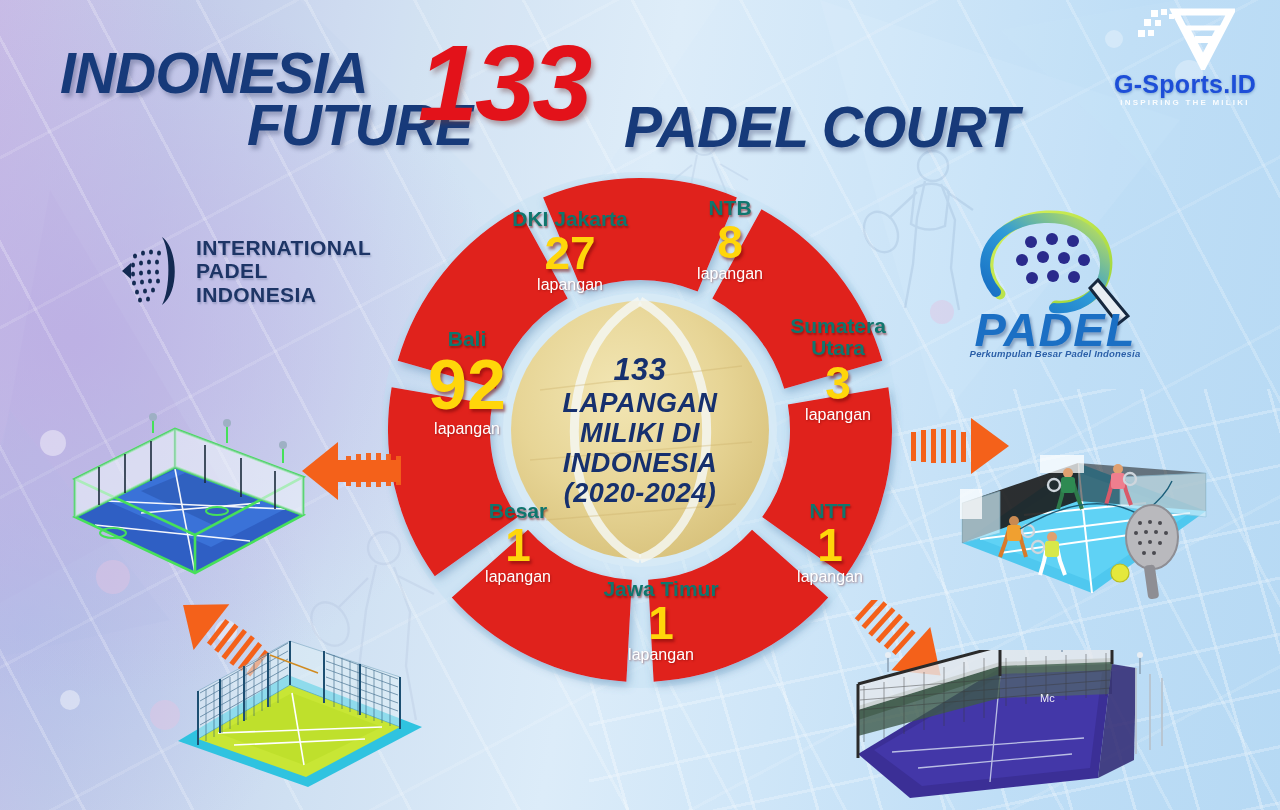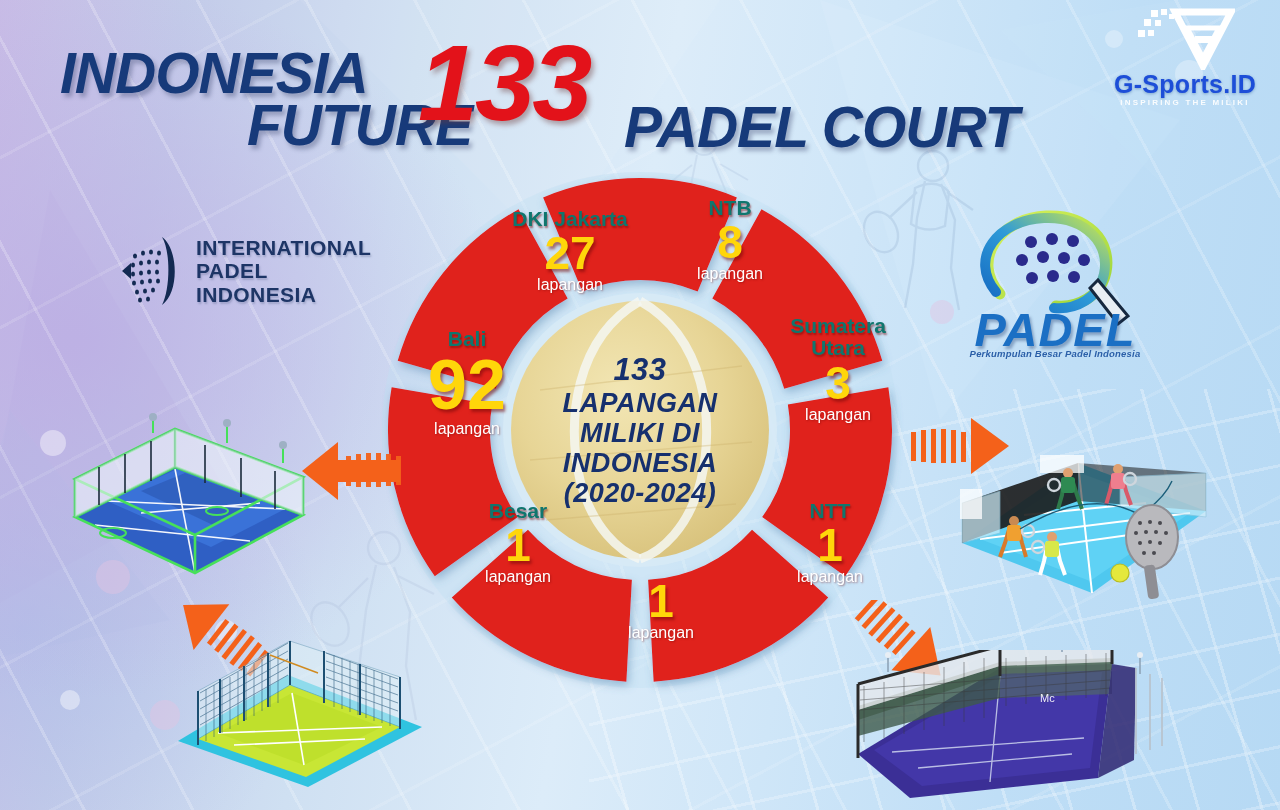--- a/index.html
+++ b/index.html
@@ -309,20 +309,21 @@
     <div class="seg-unit">lapangan</div>
   </div>
 
   <div class="seg-label" id="lab-3" style="left:390px;top:340px;width:140px">
     <div class="seg-name">NTT</div>
     <div class="seg-value">1</div>
     <div class="seg-unit">lapangan</div>
   </div>
 
   <div class="seg-label" id="lab-4" style="left:196px;top:418px;width:190px">
+    <div class="seg-name">Jawa Timur</div>
     <div class="seg-value">1</div>
     <div class="seg-unit">lapangan</div>
   </div>
 
   <div class="seg-label" id="lab-5" style="left:63px;top:340px;width:170px">
     <div class="seg-name">Besar</div>
     <div class="seg-value">1</div>
     <div class="seg-unit">lapangan</div>
   </div>
 

